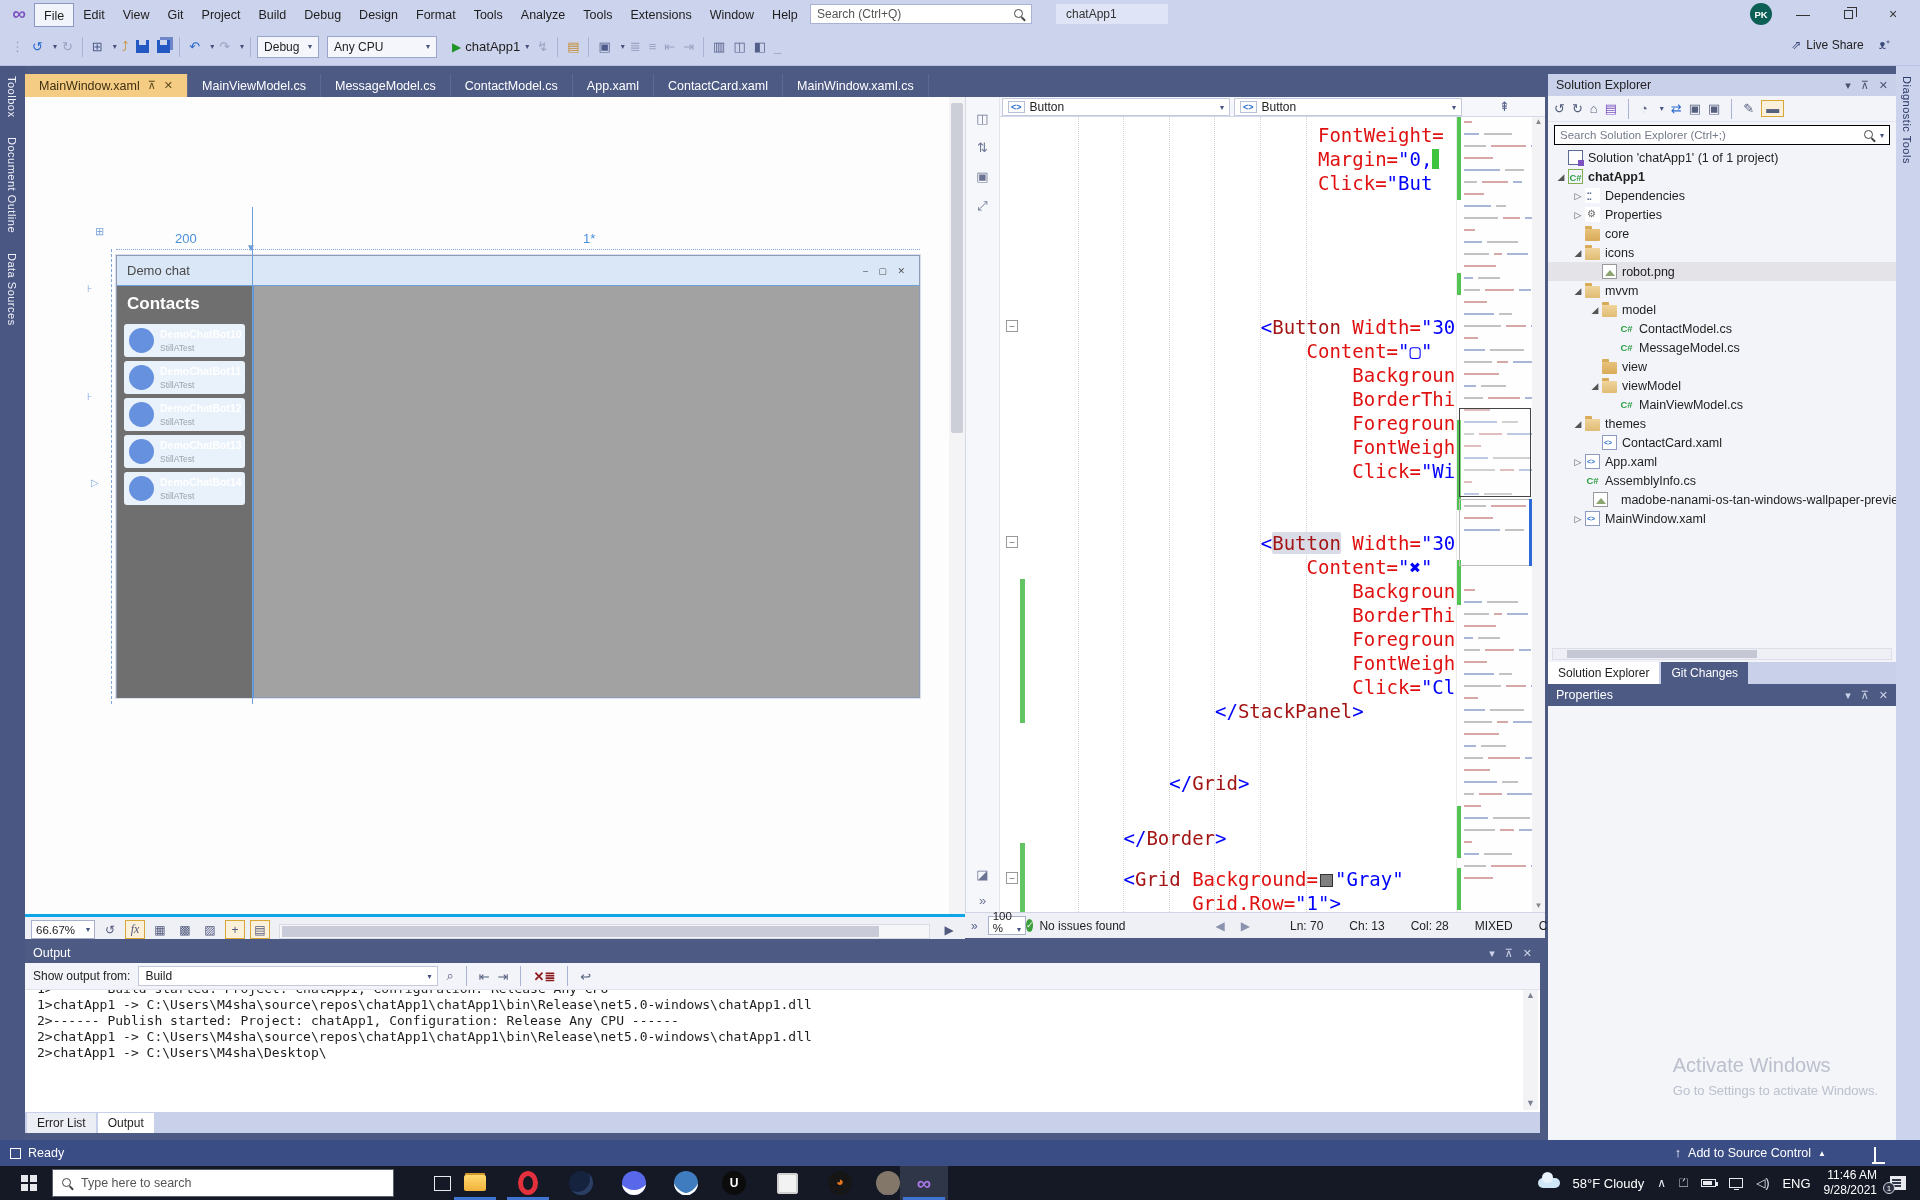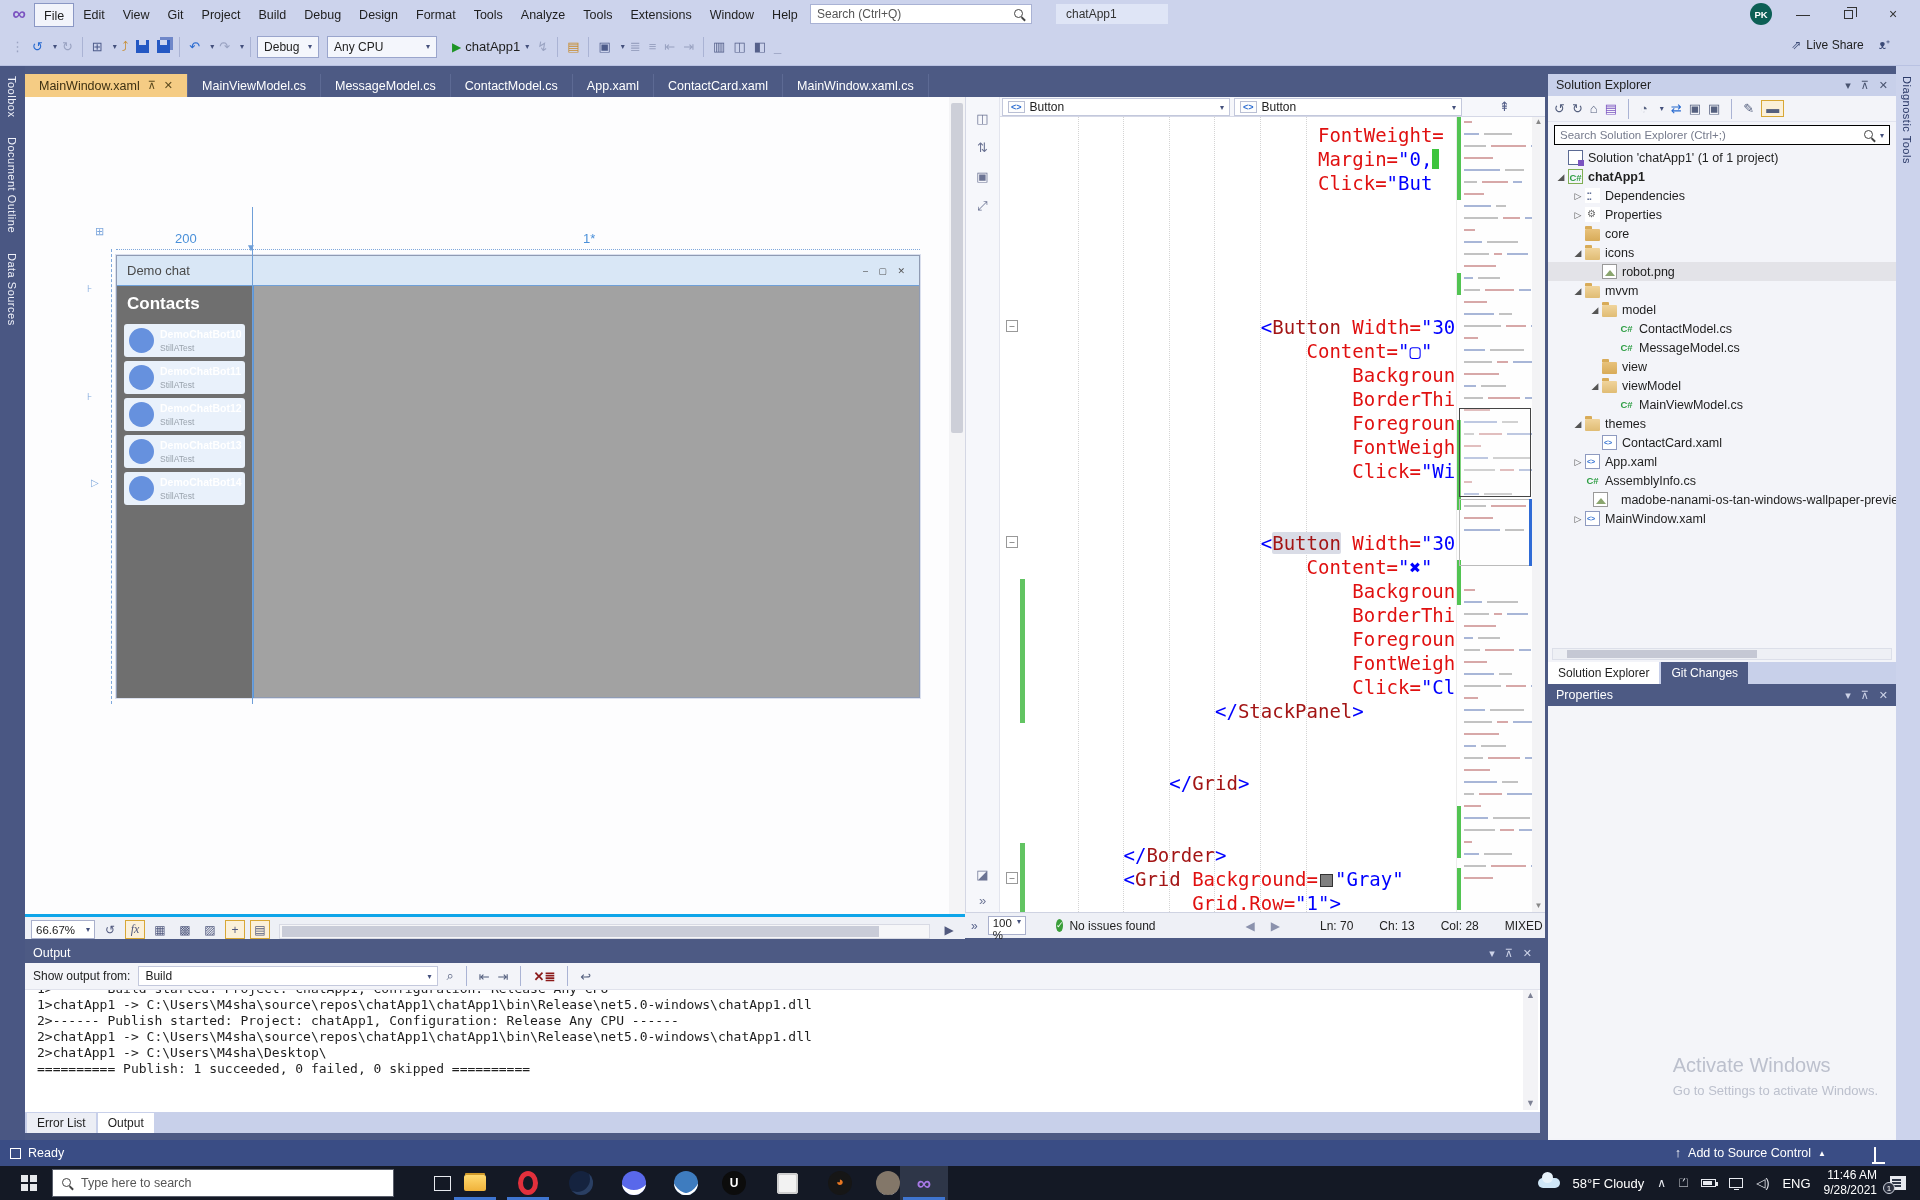--- a/index.html
+++ b/index.html
@@ -84,21 +84,21 @@
   .caret-blk{display:inline-block;width:7px;height:20px;background:#3ec43e;vertical-align:-3px}
   #minimap{left:1456px;top:117px;width:76px;height:795px;background:#fefefe;border-left:1px solid #ececec;overflow:hidden}
   .mseg{position:absolute;left:0;width:4px;background:#52c452}
   .mmark{position:absolute;height:2px;opacity:.75}
   #mbox1{left:1459px;top:408px;width:72px;height:89px;border:1px solid #444;background:rgba(255,255,255,.25)}
   #mbox2{left:1459px;top:499px;width:72px;height:67px;border:1px solid #bbb}
   #mblue{left:1529px;top:499px;width:3px;height:67px;background:#2f6bd6}
   #escroll{left:1532px;top:117px;width:13px;height:795px;background:#f3f3f5;color:#888;font-size:8px;text-align:center}
   #estatus{left:965px;top:912px;width:580px;height:26px;background:#eef0f6;border-top:1px solid #cfd3e2;display:flex;align-items:center;font-size:12px;color:#222}
   .st-item{margin-right:26px;white-space:nowrap}
-  #ezoom{width:62px;height:19px;background:#fff;border:1px solid #a9b0cc;font-size:11.5px;display:flex;align-items:flex-start;justify-content:space-between;padding:0 4px;margin:0 30px 0 10px}
+  #ezoom{width:62px;height:19px;background:#fff;border:1px solid #a9b0cc;font-size:11.5px;display:flex;align-items:flex-end;justify-content:space-between;padding:0 4px;margin:0 0 0 10px}
   .okdot{width:13px;height:13px;border-radius:50%;background:#3a9e3a;color:#fff;font-size:9px;line-height:13px;text-align:center;margin-right:6px}
 
   
   #sepanel{left:1548px;top:74px;width:348px;height:1066px;background:#f3f4f9}
   .tooltitle{height:22px;background:#c8d0ea;color:#1e1e1e;font-size:12.5px;display:flex;align-items:center;padding:0 8px;justify-content:space-between}
   .tooltitle .tico{color:#49536f;font-size:11px;margin-left:10px}
   #setoolbar{height:26px;display:flex;align-items:center;padding:0 6px;gap:7px;border-bottom:1px solid #e2e4ef}
   .seico{font-size:13px;color:#55607f}
   #sesearch{margin:3px 6px;height:20px;background:#fff;border:1px solid #000000;font-size:11.5px;color:#767b8c;display:flex;align-items:center;justify-content:space-between;padding:0 5px}
   #setree{position:relative;height:498px;overflow:hidden;font-size:12.5px;color:#1e1e1e}
@@ -439,21 +439,21 @@
     <div class="gbar" style="top: 558px;"></div>
     <div class="cl" style="top: 558px;"><span style="padding-left: 28ch;"><span class="ca">Click=</span><span class="cv">"Clo</span></span></div>
     <div class="gbar" style="top: 582px;"></div>
     <div class="cl" style="top: 582px;"><span style="padding-left: 16ch;"><span class="cd">&lt;/</span><span class="ct">StackPanel</span><span class="cd">&gt;</span></span></div>
     <div class="cl" style="top: 606px;"><span style="padding-left: 0ch;"></span></div>
     <div class="cl" style="top: 630px;"><span style="padding-left: 0ch;"></span></div>
     <div class="cl" style="top: 654px;"><span style="padding-left: 12ch;"><span class="cd">&lt;/</span><span class="ct">Grid</span><span class="cd">&gt;</span></span></div>
     <div class="cl" style="top: 678px;"><span style="padding-left: 0ch;"></span></div>
     <div class="cl" style="top: 702px;"><span style="padding-left: 0ch;"></span></div>
     <div class="gbar" style="top: 726px;"></div>
-    <div class="cl" style="top: 726px;"><span style="padding-left: 8ch;"><span class="cd">&lt;/</span><span class="ct">Border</span><span class="cd">&gt;</span></span></div>
+    <div class="cl" style="top: 709px;"><span style="padding-left: 8ch;"><span class="cd">&lt;/</span><span class="ct">Border</span><span class="cd">&gt;</span></span></div>
     <div class="fold" style="top: 755px;">–</div>
     <div class="gbar" style="top: 750px;"></div>
     <div class="cl" style="top: 750px;"><span style="padding-left: 8ch;"><span class="cd">&lt;</span><span class="ct">Grid</span><span class="cp"> </span><span class="ca">Background=</span><span class="sw"></span><span class="cv">"Gray"</span></span></div>
     <div class="gbar" style="top: 774px;"></div>
     <div class="cl" style="top: 774px;"><span style="padding-left: 14ch;"><span class="ca">Grid.Row=</span><span class="cv">"1"</span><span class="cd">&gt;</span></span></div>
   </div>
 <div class="a" id="minimap">
     <span class="mmark" style="left: 7px; top: 4px; width: 8px; background: rgb(201, 139, 139);"></span>
     <span class="mmark" style="left: 7px; top: 16px; width: 15px; background: rgb(139, 157, 201);"></span>
     <span class="mmark" style="left: 27px; top: 16px; width: 28px; background: rgb(174, 174, 174);"></span>
@@ -780,21 +780,20 @@
     <span class="seico" style="color:#8b1a1a;font-weight:bold">✕≣</span>
     <span class="tsep"></span>
     <span class="seico">↩</span>
   </div>
   <div id="outtext">
       <div class="oline oclip">1&gt;------ Build started: Project: chatApp1, Configuration: Release Any CPU ------</div>
       <div class="oline">1&gt;chatApp1 -&gt; C:\Users\M4sha\source\repos\chatApp1\chatApp1\bin\Release\net5.0-windows\chatApp1.dll</div>
       <div class="oline">2&gt;------ Publish started: Project: chatApp1, Configuration: Release Any CPU ------</div>
       <div class="oline">2&gt;chatApp1 -&gt; C:\Users\M4sha\source\repos\chatApp1\chatApp1\bin\Release\net5.0-windows\chatApp1.dll</div>
       <div class="oline">2&gt;chatApp1 -&gt; C:\Users\M4sha\Desktop\</div>
-      <div class="oline">========== Publish: 1 succeeded, 0 failed, 0 skipped ==========</div>
     </div>
   <div id="outscroll">▲<span style="position:absolute;left:0;right:0;bottom:2px">▼</span></div>
   <div id="outtabs">
     <div class="otab">Error List</div>
     <div class="otab active">Output</div>
   </div>
 </div>
 
 <div class="a flex" id="statusbar">
   <span class="sqico"></span>

